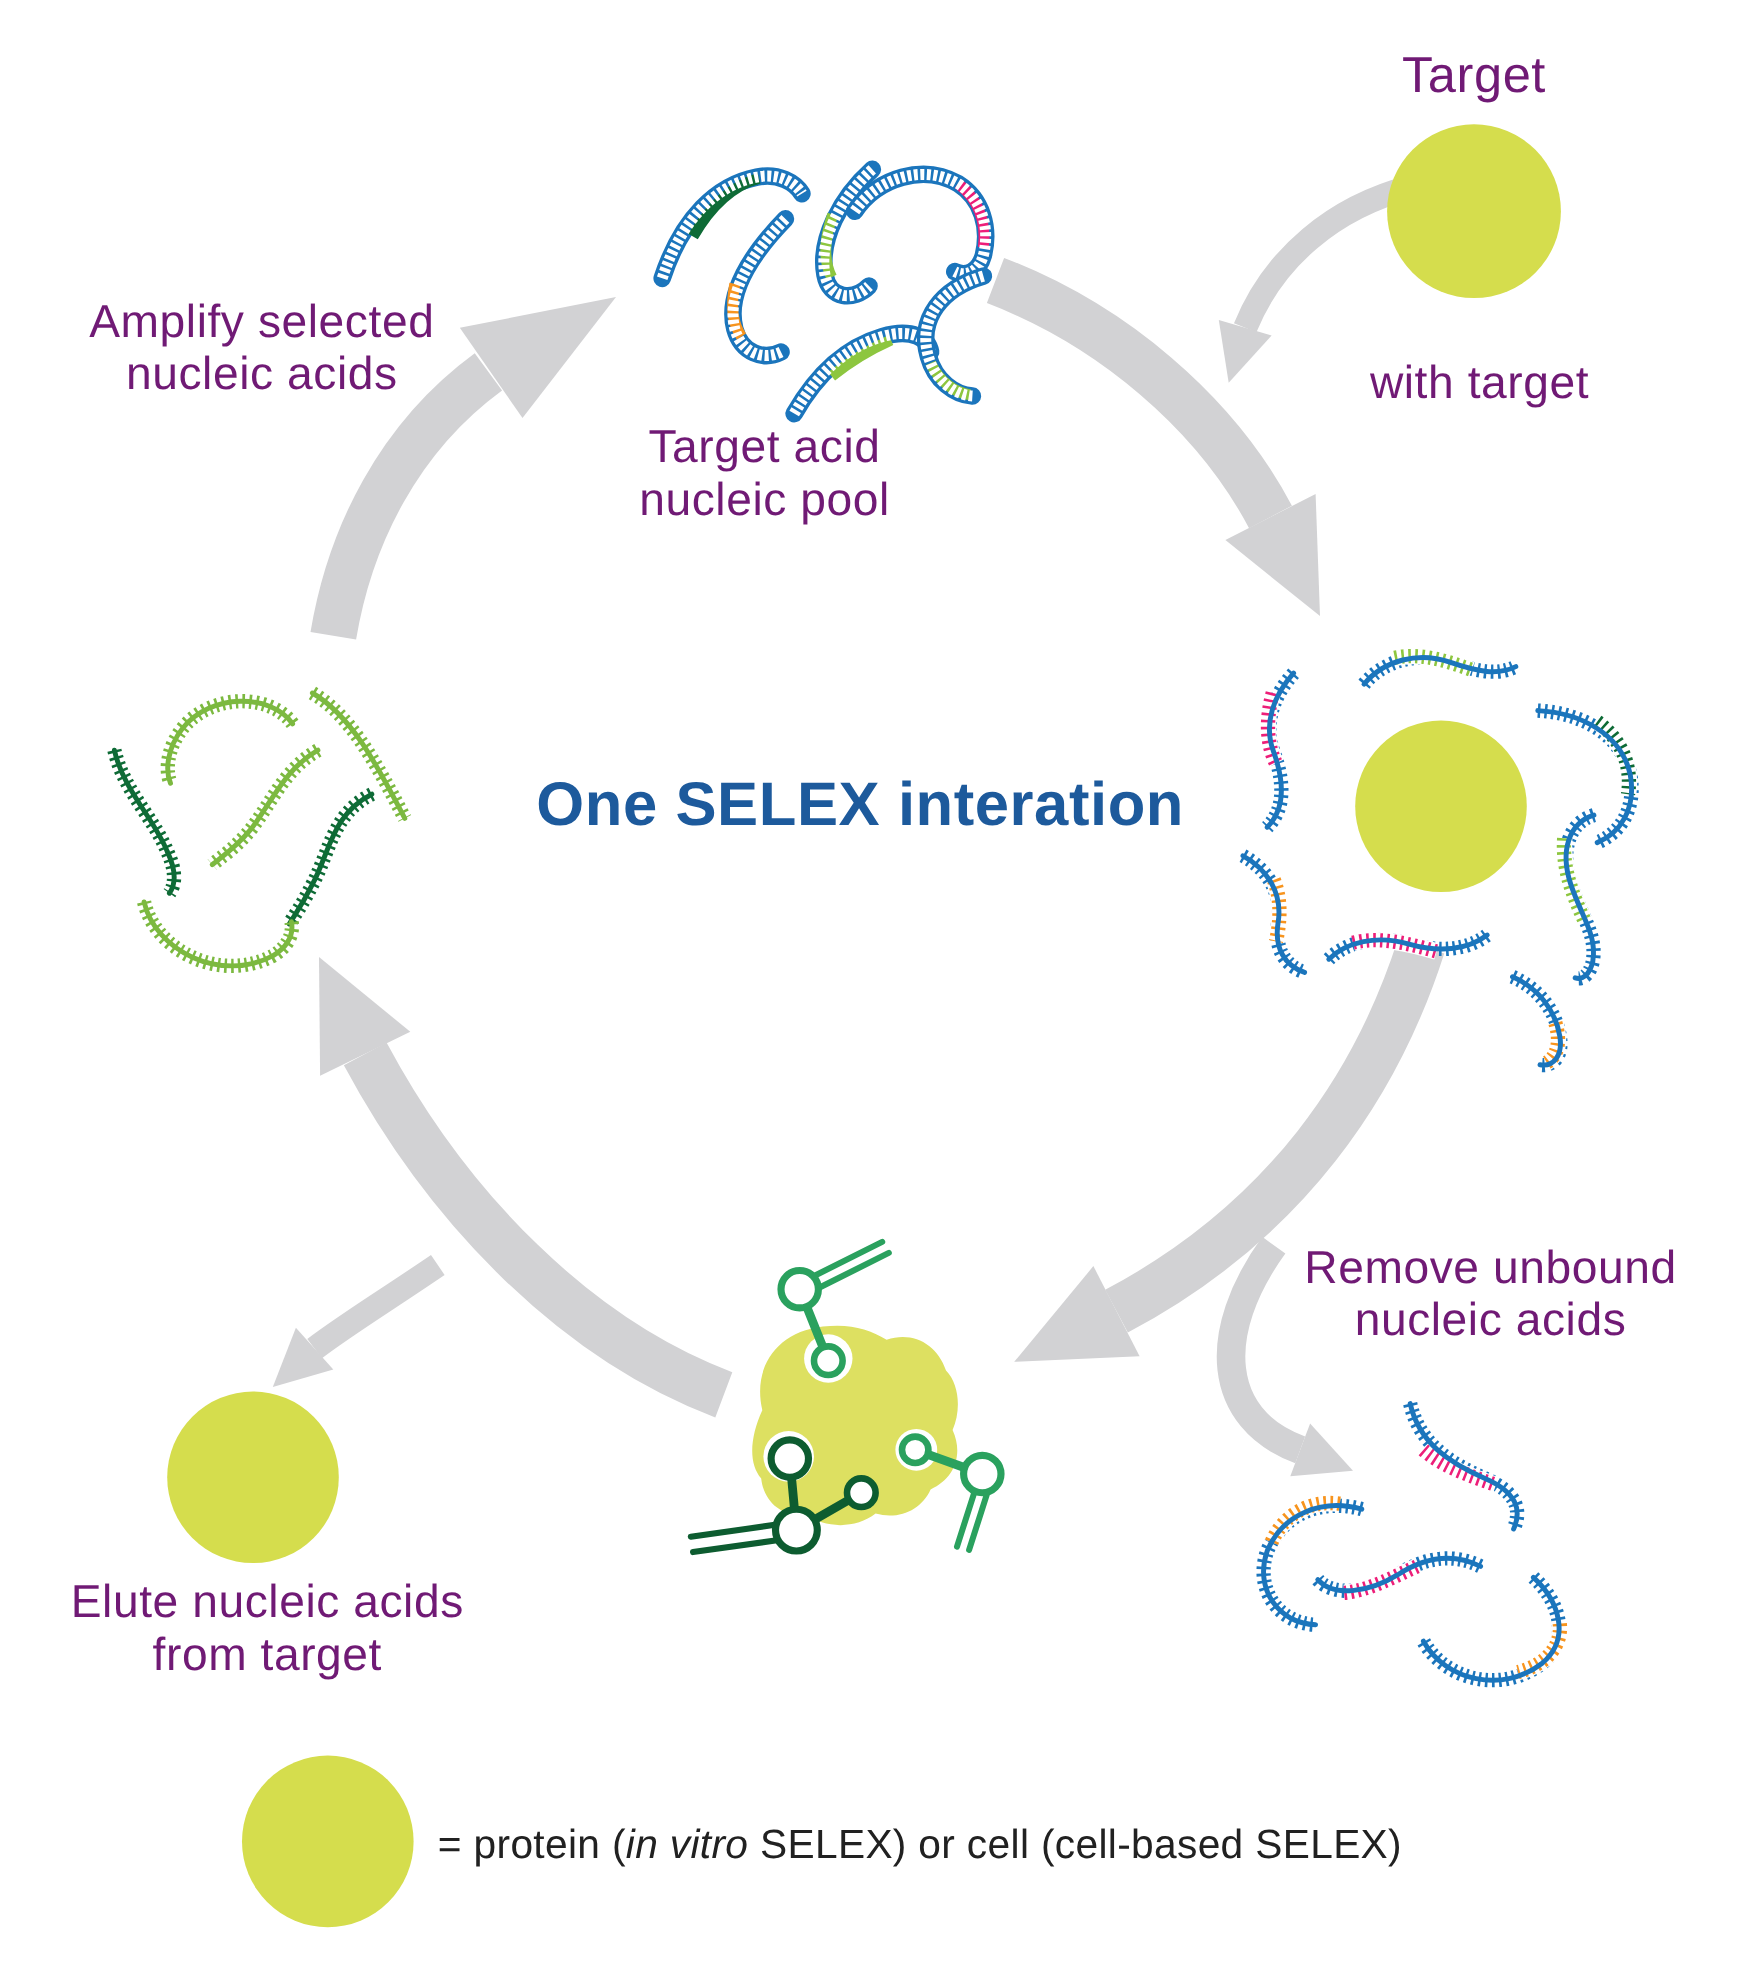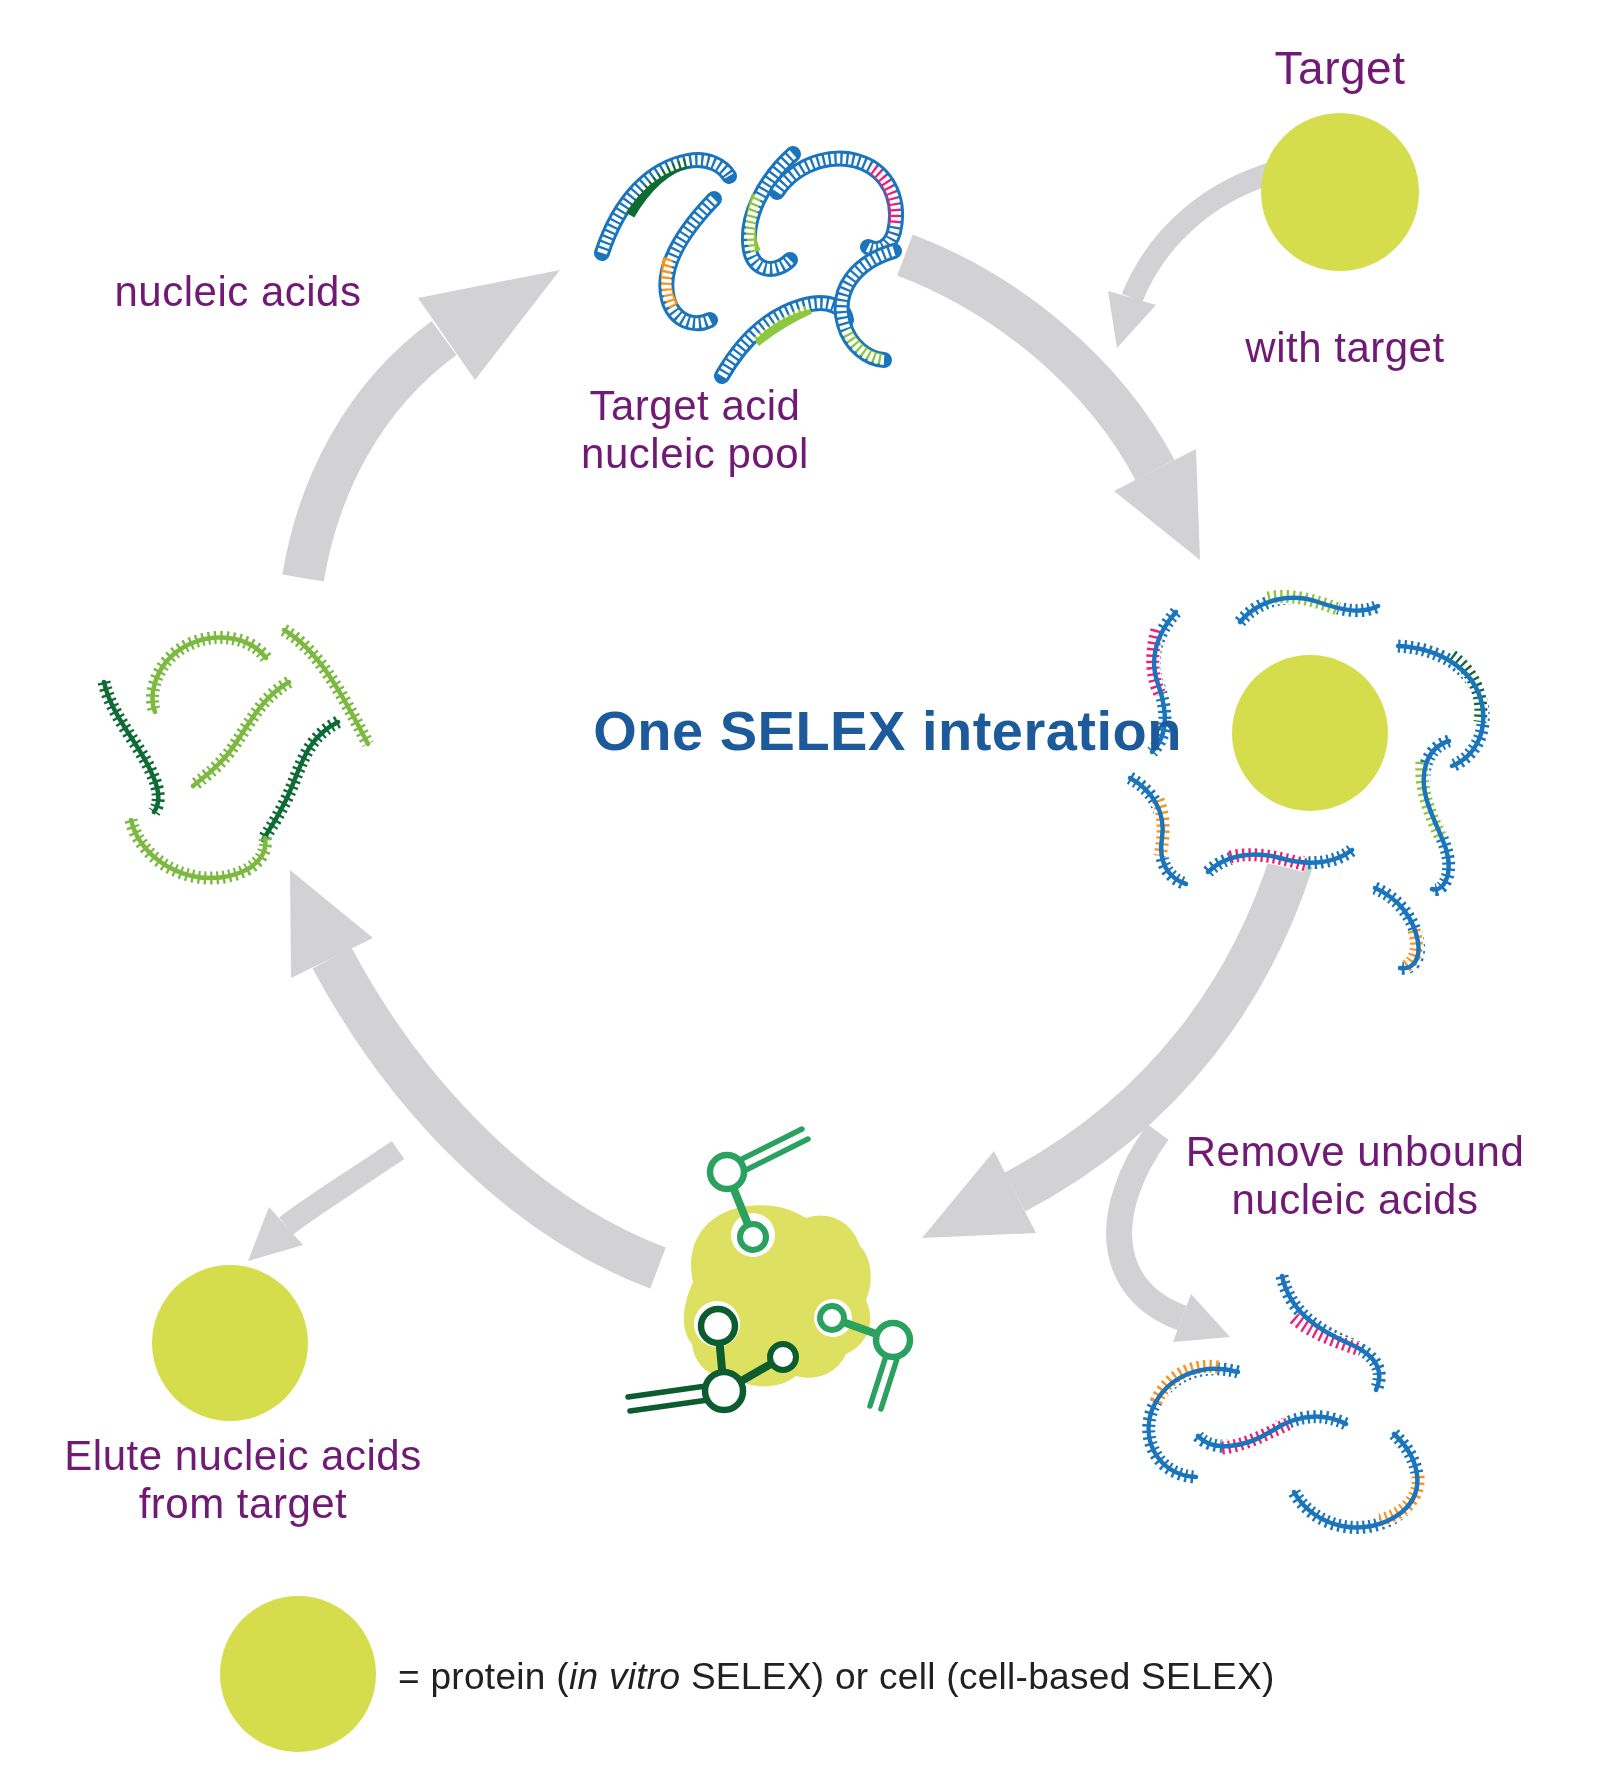--- a/index.html
+++ b/index.html
@@ -7,21 +7,21 @@
     position:relative;width:1600px;height:1785px;background:#ffffff;overflow:hidden;
     font-family:"Liberation Sans",sans-serif;
   }
   #art{position:absolute;left:0;top:0;}
   .label{
     position:absolute;text-align:center;color:#701a75;
     font-size:42px;line-height:1.14;letter-spacing:.5px;font-weight:500;
   }
   .label div{white-space:nowrap;}
   #title{
-    position:absolute;left:382px;top:698px;width:800px;text-align:right;
+    position:absolute;left:382px;top:698px;width:800px;text-align:center;
     color:#1d5a9c;font-size:56px;font-weight:bold;letter-spacing:.5px;white-space:nowrap;
   }
   #target-label{left:1140px;top:42px;width:400px;font-size:46px;}
   #incubate-label{left:1135px;top:324px;width:420px;}
   #pool-label{left:495px;top:382px;width:400px;}
   #amplify-label{left:38px;top:268px;width:400px;}
   #remove-label{left:1105px;top:1128px;width:500px;}
   #elute-label{left:23px;top:1432px;width:440px;}
   #legend-text{
     position:absolute;left:398px;top:1656px;width:1100px;text-align:left;
@@ -298,20 +298,21 @@
 <div id="incubate-label" class="label">
   <div>with target</div>
 </div>
 
 <div id="pool-label" class="label">
   <div>Target acid</div>
   <div>nucleic pool</div>
 </div>
 
 <div id="amplify-label" class="label">
+  <div>Amplify selected</div>
   <div>nucleic acids</div>
 </div>
 
 <div id="remove-label" class="label">
   <div>Remove unbound</div>
   <div>nucleic acids</div>
 </div>
 
 <div id="elute-label" class="label">
   <div>Elute nucleic acids</div>

